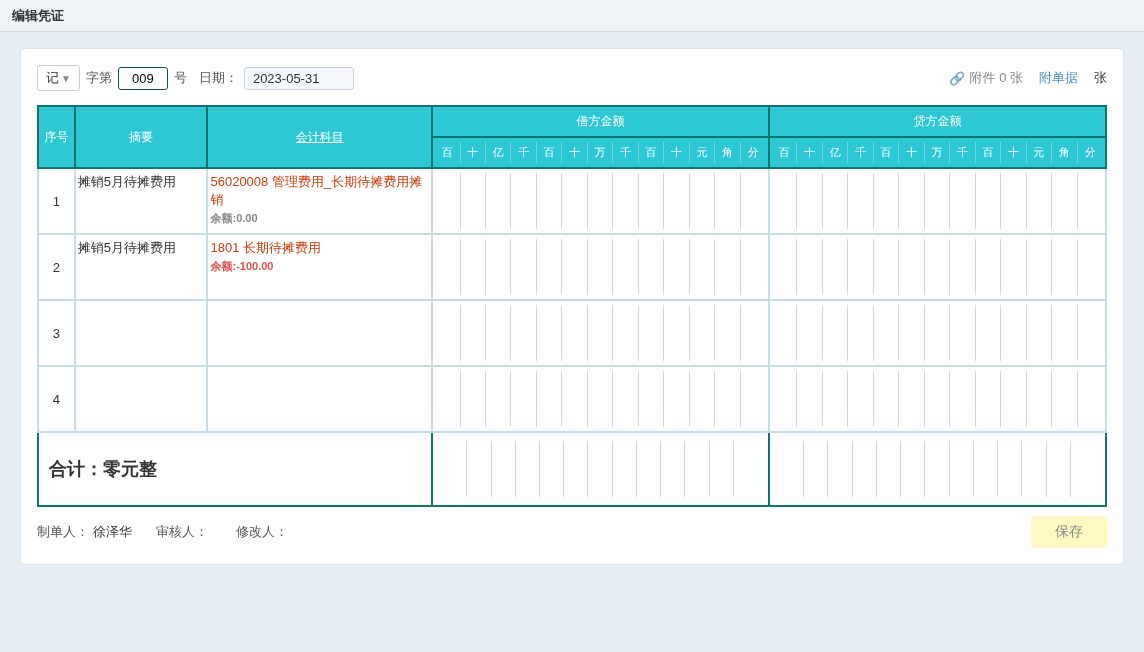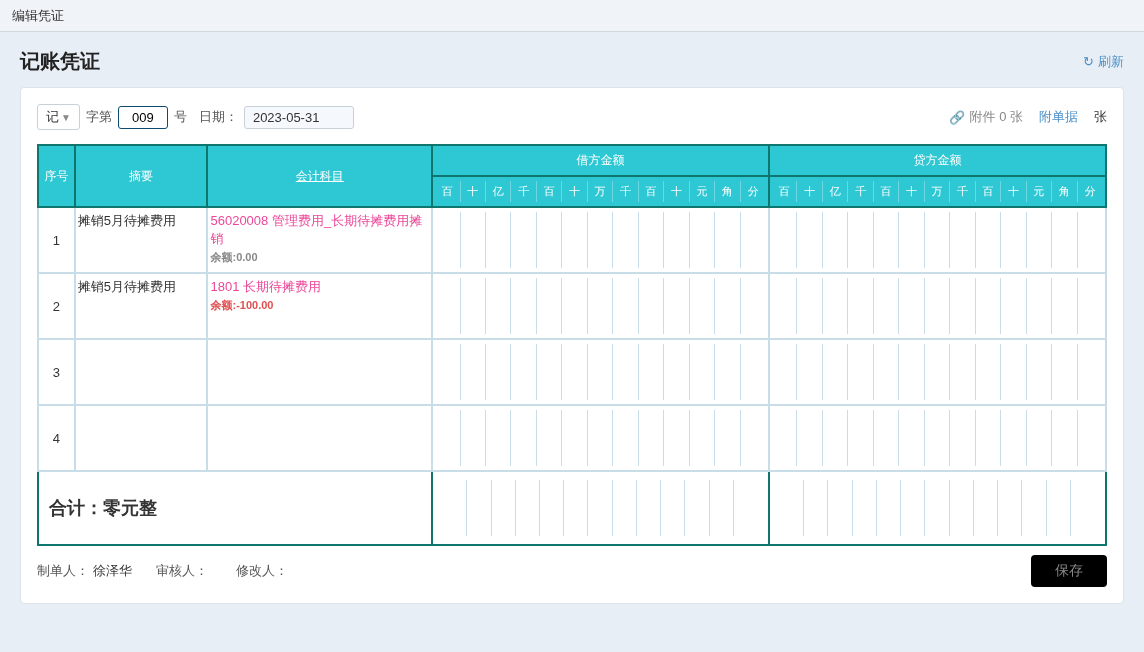--- a/index.html
+++ b/index.html
@@ -13,20 +13,21 @@
     }
     .window-titlebar {
       background: #f0f4f8;
       border-bottom: 1px solid #d0d8e0;
       padding: 6px 12px;
       font-size: 13px;
       color: #333;
       height: 32px;
       display: flex;
       align-items: center;
+      font-weight: bold;
     }
     .page-container {
       background: #e8eef5;
       padding: 16px 20px;
       height: calc(652px - 32px);
       overflow: auto;
     }
     .page-header {
       display: flex;
       justify-content: space-between;
@@ -212,21 +213,21 @@
     .balance-text {
       font-size: 11px;
       color: #888;
       font-weight: bold;
     }
     .balance-text.negative {
       color: #e05050;
     }
     .account-code {
       font-size: 13px;
-      color: #ec4899;
+      color: #c2410c;
       margin-bottom: 2px;
     }
     .total-row td {
       padding: 8px 10px;
       font-size: 18px;
       font-weight: bold;
       color: #333;
       height: 36px !important;
     }
     .footer-row {
@@ -239,48 +240,41 @@
     }
     .footer-item {
       display: flex;
       gap: 4px;
     }
     .footer-value {
       color: #333;
     }
     .save-btn {
       margin-left: auto;
-      background: #000000;
+      background: #fef9c3;
       color: #888;
       border: none;
       border-radius: 4px;
       padding: 7px 24px;
       font-size: 14px;
       cursor: not-allowed;
     }
     .table-wrapper {
       position: relative;
       overflow: hidden;
     }
   </style>
 </head>
 <body>
 
 <div class="window-titlebar">
   <span>编辑凭证</span>
 </div>
 
 <div class="page-container">
-  <div class="page-header">
-    <h1 class="page-title">记账凭证</h1>
-    <button class="refresh-btn">
-      <span>↻</span>
-      <span>刷新</span>
-    </button>
-  </div>
 
   <div class="card">
 
     <div class="form-row">
       <div class="form-group">
         <button class="dropdown-btn">
           <span>记</span>
           <span class="arrow">▼</span>
         </button>
         <span class="form-label">字第</span>

